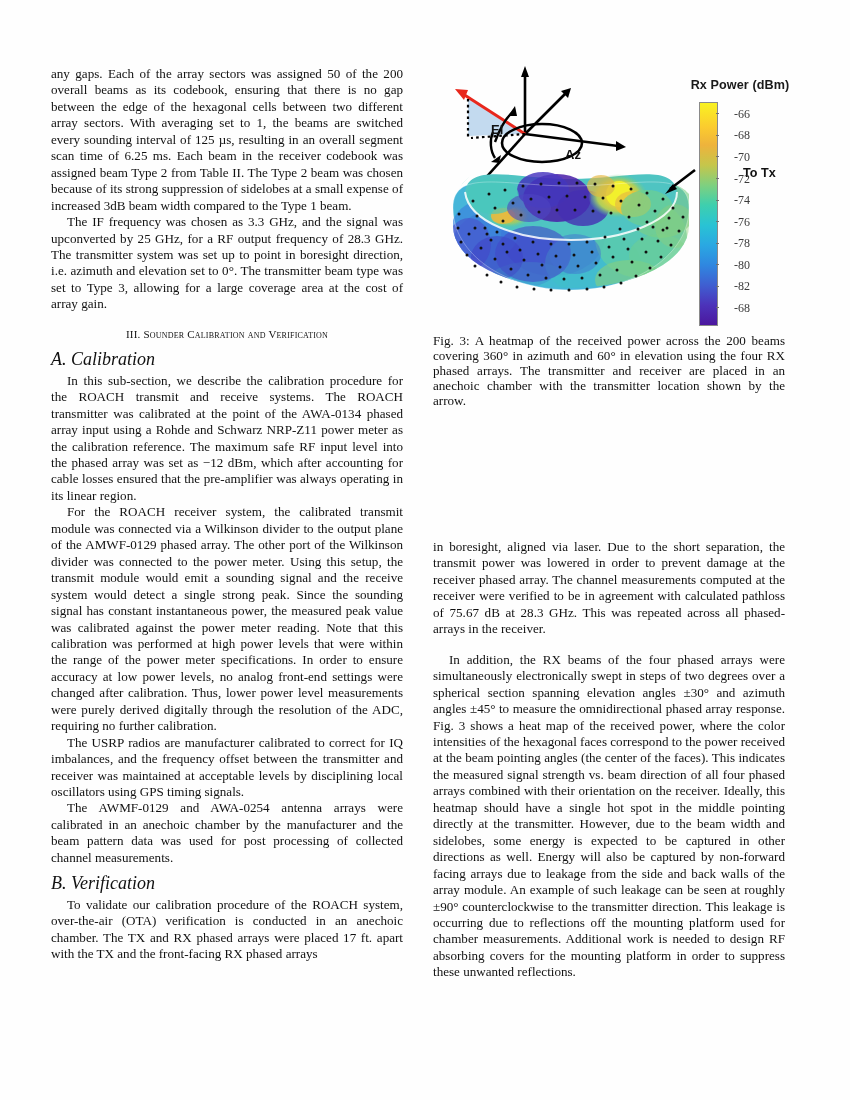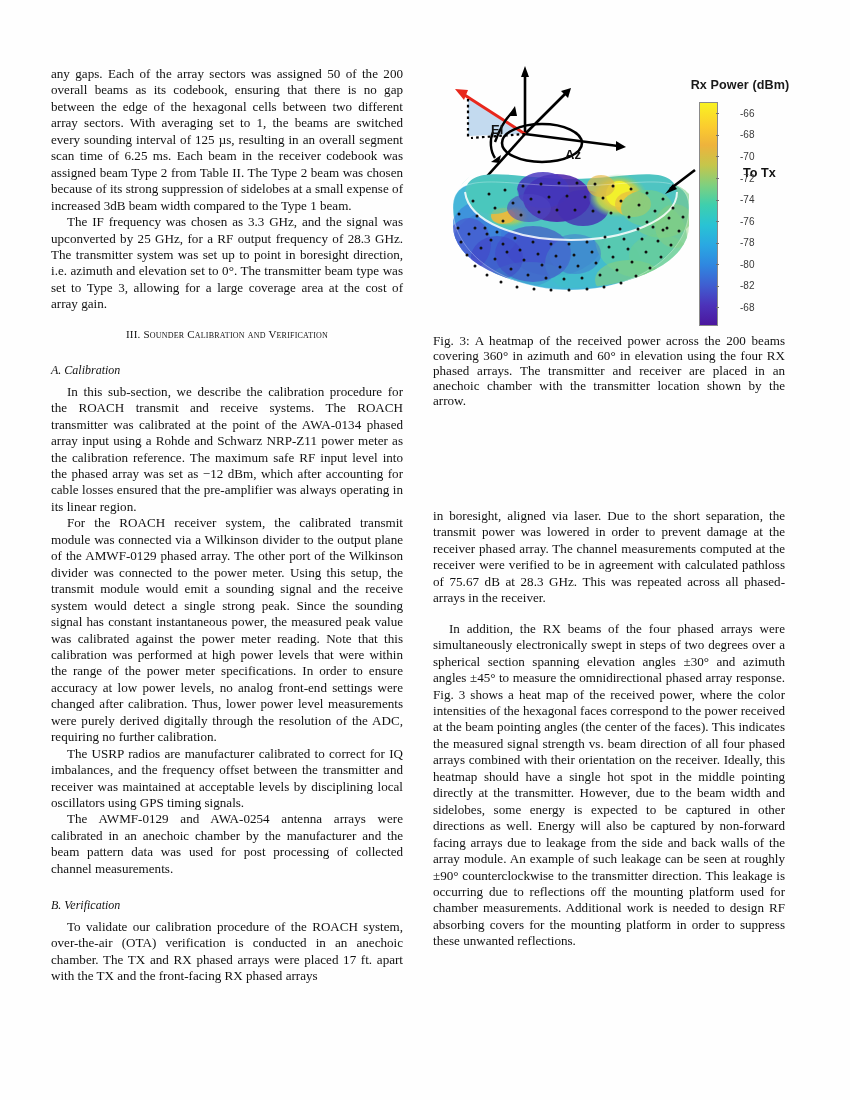--- a/index.html
+++ b/index.html
@@ -44,23 +44,23 @@
   .sec-head {
     margin: 13px 0 7px 0;
     text-align: center;
     font-variant: small-caps;
     font-size: 11px;
     letter-spacing: .2px;
     text-indent: 0;
   }
   .sec-head .numeral { font-variant: normal; }
   .sub-head {
-    margin: 20px 0 5px 0;
+    margin: 9px 0 5px 0;
     font-style: italic;
-    font-size: 12px;
+    font-size: 18px;
     text-indent: 0;
   }
   .sub-head .letter { font-style: italic; }
   .gap-md { height: 14px; }
 
   
   .figure {
     position: absolute;
     left: 433px;
     top: 58px;
@@ -133,24 +133,24 @@
     display: flex;
     align-items: center;
   }
   .cbar-tick i {
     display: block;
     width: 3px;
     height: 1px;
     background: #707070;
   }
   .cbar-tick span {
-    font-family: Liberation Sans, sans-serif;
-    font-size: 10px;
+    font-family: Liberation Serif, serif;
+    font-size: 12px;
     color: #3a3a3a;
-    margin-left: 21px;
+    margin-left: 15px;
     line-height: 1;
   }
 
   .axes-label {
     position: absolute;
     font-family: "Liberation Sans", sans-serif;
     font-weight: bold;
     font-size: 13px;
     color: #111;
     padding-left: 42px;
@@ -487,19 +487,19 @@
           <div class="cbar-tick" style="top: 205.835px;">
             <i></i>
             <span>-68</span>
           </div>
         </div>
     </div>
   </div>
 
   <p class="figcap">Fig. 3: A heatmap of the received power across the 200 beams covering 360° in azimuth and 60° in elevation using the four RX phased arrays. The transmitter and receiver are placed in an anechoic chamber with the transmitter location shown by the arrow.</p>
 
-  <div class="col col-right" style="top:508px;font-family:Liberation Serif, serif;">
+  <div class="col col-right" style="top:539px;font-family:Liberation Serif, serif;">
     <p class="body noindent">in boresight, aligned via laser. Due to the short separation, the transmit power was lowered in order to prevent damage at the receiver phased array. The channel measurements computed at the receiver were verified to be in agreement with calculated pathloss of 75.67 dB at 28.3 GHz. This was repeated across all phased-arrays in the receiver.</p>
     <div class="gap-md"></div>
     <p class="body">In addition, the RX beams of the four phased arrays were simultaneously electronically swept in steps of two degrees over a spherical section spanning elevation angles ±30° and azimuth angles ±45° to measure the omnidirectional phased array response. Fig. 3 shows a heat map of the received power, where the color intensities of the hexagonal faces correspond to the power received at the beam pointing angles (the center of the faces). This indicates the measured signal strength vs. beam direction of all four phased arrays combined with their orientation on the receiver. Ideally, this heatmap should have a single hot spot in the middle pointing directly at the transmitter. However, due to the beam width and sidelobes, some energy is expected to be captured in other directions as well. Energy will also be captured by non-forward facing arrays due to leakage from the side and back walls of the array module. An example of such leakage can be seen at roughly ±90° counterclockwise to the transmitter direction. This leakage is occurring due to reflections off the mounting platform used for chamber measurements. Additional work is needed to design RF absorbing covers for the mounting platform in order to suppress these unwanted reflections.</p>
   </div>
 
 </div>
 
 </body></html>

